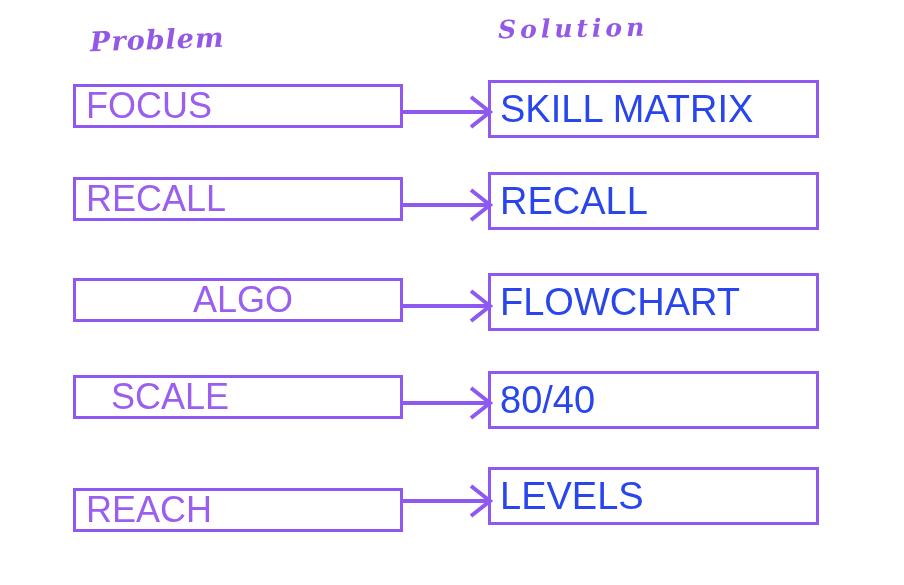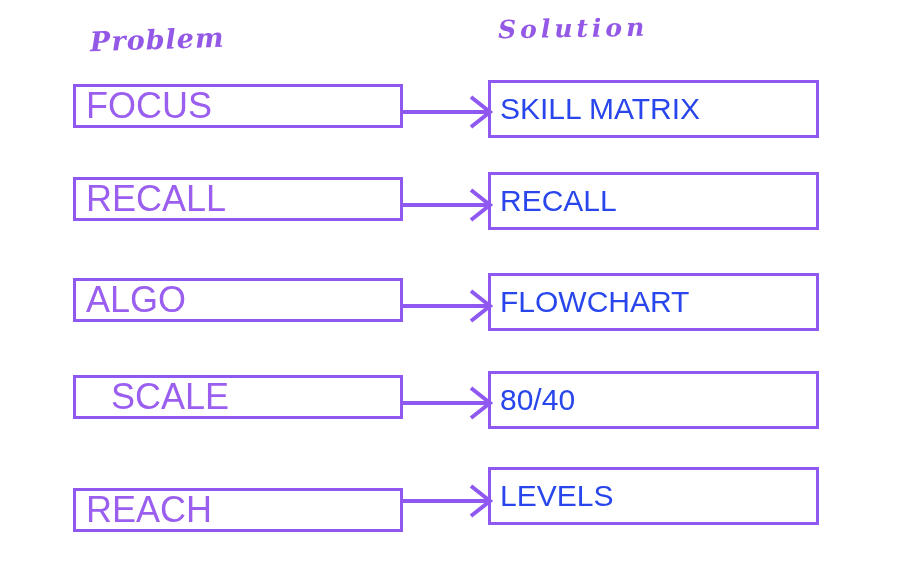--- a/index.html
+++ b/index.html
@@ -56,21 +56,21 @@
     left:73px;
     width:330px;
     height:44px;
     font-size:36px;
     color:var(--problem-text);
   }
   .box.solution-box{
     left:488px;
     width:331px;
     height:58px;
-    font-size:30px;
+    font-size:38px;
     color:var(--solution-text);
     padding-left:9px;
     align-items:center;
   }
   .arrow{
     position:absolute;
     left:399px;
     width:96px;
     height:40px;
   }
@@ -103,21 +103,21 @@
   <div class="arrow" style="top:185px;">
     <svg width="96" height="40" viewBox="0 0 96 40">
       <line x1="2" y1="20" x2="88" y2="20" stroke="#8e58f1" stroke-width="4"></line>
       <polyline points="72,5 91,20 72,35" fill="none" stroke="#8e58f1" stroke-width="4"></polyline>
     </svg>
   </div>
   <div class="box solution-box" style="top:172px;">
     <span>RECALL</span>
   </div>
 
-  <div class="box problem-box" style="top:278px;">
+  <div class="box problem-box" style="top:278px;justify-content:center;">
     <span>ALGO</span>
   </div>
   <div class="arrow" style="top:286px;">
     <svg width="96" height="40" viewBox="0 0 96 40">
       <line x1="2" y1="20" x2="88" y2="20" stroke="#8e58f1" stroke-width="4"></line>
       <polyline points="72,5 91,20 72,35" fill="none" stroke="#8e58f1" stroke-width="4"></polyline>
     </svg>
   </div>
   <div class="box solution-box" style="top:273px;">
     <span>FLOWCHART</span>

